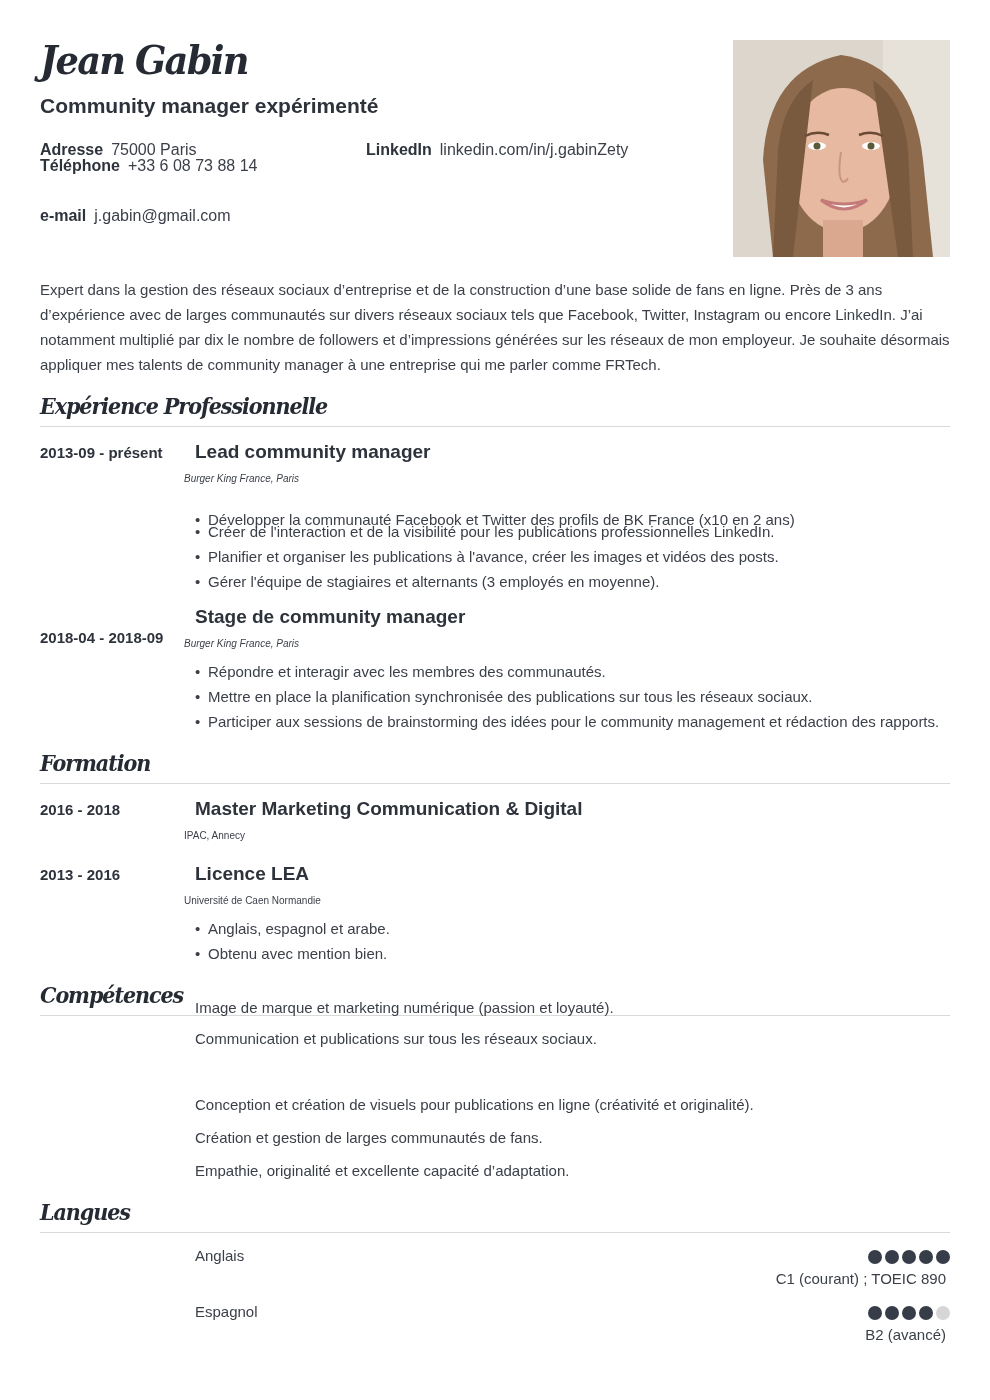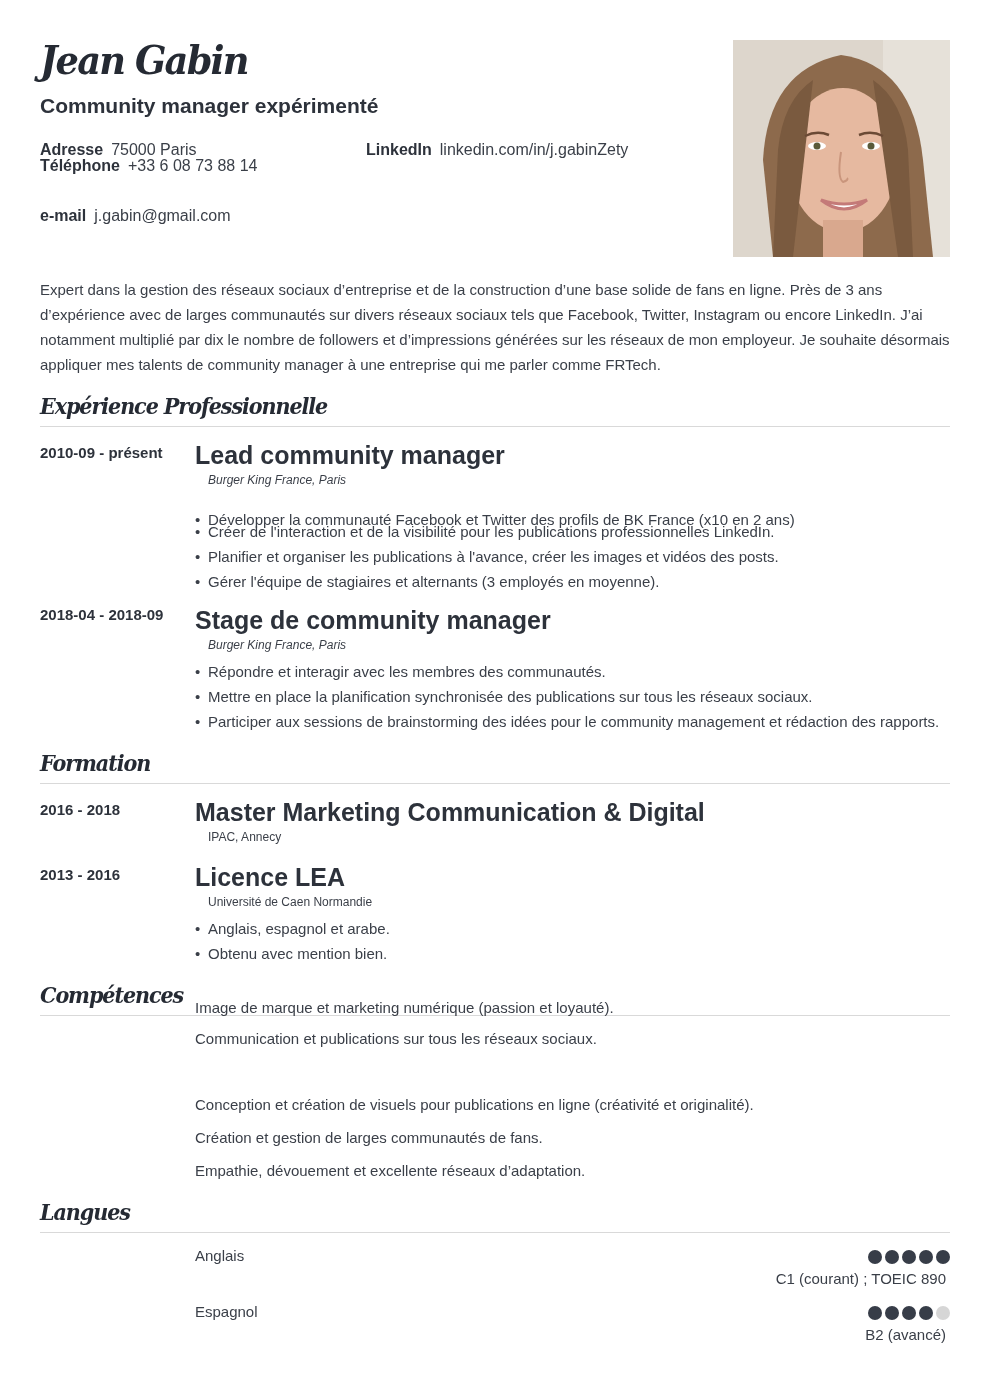--- a/index.html
+++ b/index.html
@@ -43,22 +43,22 @@
       position: absolute; left: 40px;
       font-family: "DejaVu Serif", serif; font-style: italic; font-weight: bold;
       font-size: 23px; letter-spacing: -1.2px; color: #252a33;
       transform: scaleX(0.9); transform-origin: left center;
     }
     .section-rule {
       position: absolute; left: 40px; width: 910px; height: 1px; background: #d9d9d9;
     }
 
     .date { position: absolute; left: 40px; font-weight: bold; font-size: 15px; color: #2d323b; }
-    .entry-title { position: absolute; left: 195px; font-weight: bold; font-size: 25px; color: #2d323b; }
-    .entry-sub { position: absolute; left: 208px; font-size: 12px; color: #3a3f48; }
+    .entry-title { position: absolute; left: 195px; font-weight: bold; font-size: 19px; color: #2d323b; }
+    .entry-sub { position: absolute; left: 184px; font-size: 10px; color: #3a3f48; }
     .entry-sub.italic { font-style: italic; }
     .bullet { position: absolute; left: 195px; font-size: 15px; color: #3a3f48; white-space: nowrap; }
     .bullet .dot { display: inline-block; width: 13px; }
 
     .skill { position: absolute; left: 195px; font-size: 15px; color: #3a3f48; }
 
     .lang-name { position: absolute; left: 195px; font-size: 15px; color: #3a3f48; }
     .lang-level { position: absolute; right: 44px; font-size: 15px; color: #3a3f48; text-align: right; }
     .dots { position: absolute; right: 40px; display: flex; gap: 3px; }
     .dots span { width: 14px; height: 14px; border-radius: 50%; background: #373d48; display: inline-block; }
@@ -109,31 +109,31 @@
     <path d="M88 160 Q111 178 134 160 Q111 168 88 160 Z" fill="#ffffff" stroke="#c47a78" stroke-width="3"></path>
   </svg>
 </div>
 
 <p class="summary">Expert dans la gestion des réseaux sociaux d’entreprise et de la construction d’une base solide de fans en ligne. Près de 3 ans d’expérience avec de larges communautés sur divers réseaux sociaux tels que Facebook, Twitter, Instagram ou encore LinkedIn. J’ai notamment multiplié par dix le nombre de followers et d’impressions générées sur les réseaux de mon employeur. Je souhaite désormais appliquer mes talents de community manager à une entreprise qui me parler comme FRTech.</p>
 
 <div class="section-title" style="top:392px;">Expérience Professionnelle</div>
 <div class="section-rule" style="top:426px;"></div>
 
 <div>
-  <div class="date" style="top:444px;">2010-09 - présent</div>
+  <div class="date" style="top:444px;">2013-09 - présent</div>
   <div class="entry-title" style="top:441px;">Lead community manager</div>
   <div class="entry-sub italic" style="top:473px;">Burger King France, Paris</div>
   <div class="bullet" style="top:498px;margin-top:13px;"><span class="dot">•</span><span>Développer la communauté Facebook et Twitter des profils de BK France (x10 en 2 ans)</span></div>
   <div class="bullet" style="top:523px;"><span class="dot">•</span><span>Créer de l'interaction et de la visibilité pour les publications professionnelles LinkedIn.</span></div>
   <div class="bullet" style="top:548px;"><span class="dot">•</span><span>Planifier et organiser les publications à l'avance, créer les images et vidéos des posts.</span></div>
   <div class="bullet" style="top:573px;"><span class="dot">•</span><span>Gérer l'équipe de stagiaires et alternants (3 employés en moyenne).</span></div>
 </div>
 
 <div>
-  <div class="date" style="top:606px;text-align:right;">2018-04 - 2018-09</div>
+  <div class="date" style="top:629px;text-align:right;">2018-04 - 2018-09</div>
   <div class="entry-title" style="top:606px;">Stage de community manager</div>
   <div class="entry-sub italic" style="top:638px;">Burger King France, Paris</div>
   <div class="bullet" style="top:663px;"><span class="dot">•</span><span>Répondre et interagir avec les membres des communautés.</span></div>
   <div class="bullet" style="top:688px;"><span class="dot">•</span><span>Mettre en place la planification synchronisée des publications sur tous les réseaux sociaux.</span></div>
   <div class="bullet" style="top:713px;"><span class="dot">•</span><span>Participer aux sessions de brainstorming des idées pour le community management et rédaction des rapports.</span></div>
 </div>
 
 <div class="section-title" style="top:749px;">Formation</div>
 <div class="section-rule" style="top:783px;"></div>
 
@@ -151,21 +151,21 @@
   <div class="bullet" style="top:945px;"><span class="dot">•</span><span>Obtenu avec mention bien.</span></div>
 </div>
 
 <div class="section-title" style="top:981px;">Compétences</div>
 <div class="section-rule" style="top:1015px;"></div>
 
 <div class="skill" style="top:1030px;">Communication et publications sur tous les réseaux sociaux.</div>
 <div class="skill" style="top:999px;">Image de marque et marketing numérique (passion et loyauté).</div>
 <div class="skill" style="top:1096px;">Conception et création de visuels pour publications en ligne (créativité et originalité).</div>
 <div class="skill" style="top:1129px;">Création et gestion de larges communautés de fans.</div>
-<div class="skill" style="top:1162px;">Empathie, dévouement et excellente réseaux d’adaptation.</div>
+<div class="skill" style="top:1162px;">Empathie, originalité et excellente capacité d’adaptation.</div>
 
 <div class="section-title" style="top:1198px;">Langues</div>
 <div class="section-rule" style="top:1232px;"></div>
 
 <div>
   <div class="lang-name" style="top:1247px;">Anglais</div>
   <div class="dots" style="top:1250px;">
     <span></span>
     <span></span>
     <span></span>

